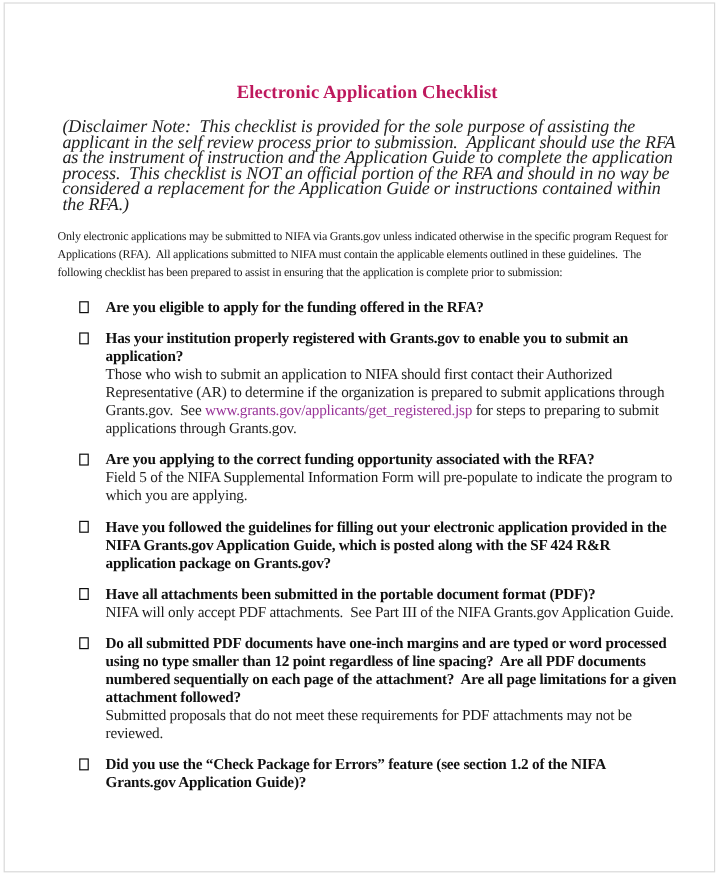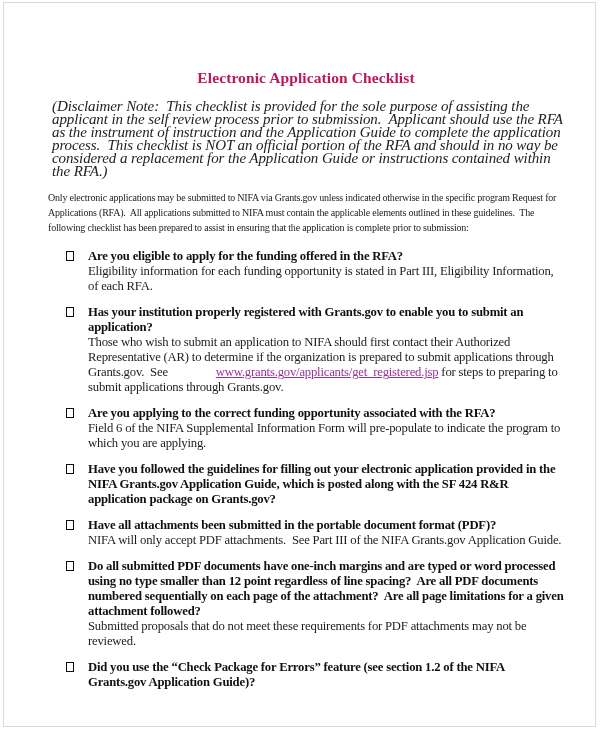--- a/index.html
+++ b/index.html
@@ -65,56 +65,53 @@
     top: 2px;
     width: 6px;
     height: 8px;
     border: 1.4px solid #0d0d0d;
     background: #ffffff;
   }
   .q { font-weight: bold; white-space: pre-wrap; color: #111; }
   .d { white-space: pre-wrap; }
   .link {
     color: #993399;
-    text-decoration: underline;
     cursor: pointer;
-    margin-left: 45px;
   }
 </style>
 </head>
 <body>
 
 <div class="page-border"></div>
 
 <div class="content">
 
   <div class="title">Electronic Application Checklist</div>
 
   <div class="disclaimer">(Disclaimer Note:  This checklist is provided for the sole purpose of assisting the applicant in the self review process prior to submission.  Applicant should use the RFA as the instrument of instruction and the Application Guide to complete the application process.  This checklist is NOT an official portion of the RFA and should in no way be considered a replacement for the Application Guide or instructions contained within the RFA.)</div>
 
   <div class="intro">Only electronic applications may be submitted to NIFA via Grants.gov unless indicated otherwise in the specific program Request for Applications (RFA).  All applications submitted to NIFA must contain the applicable elements outlined in these guidelines.  The following checklist has been prepared to assist in ensuring that the application is complete prior to submission:</div>
 
   <div class="checklist">
 
     <div class="item">
       <span class="checkbox"></span>
       <div class="q">Are you eligible to apply for the funding offered in the RFA?</div>
-      <div class="d">Eligibility information for each funding opportunity is stated in Part III, Eligibility Information, of each RFA.</div>
     </div>
 
     <div class="item">
       <span class="checkbox"></span>
       <div class="q">Has your institution properly registered with Grants.gov to enable you to submit an application?</div>
       <div class="d"><span>Those who wish to submit an application to NIFA should first contact their Authorized Representative (AR) to determine if the organization is prepared to submit applications through Grants.gov.  See </span><span class="link" style="color: rgb(153, 51, 153);">www.grants.gov/applicants/get_registered.jsp</span><span> for steps to preparing to submit applications through Grants.gov.</span></div>
     </div>
 
     <div class="item">
       <span class="checkbox"></span>
       <div class="q">Are you applying to the correct funding opportunity associated with the RFA?</div>
-      <div class="d">Field 6 of the NIFA Supplemental Information Form will pre-populate to indicate the program to which you are applying.</div>
+      <div class="d">Field 5 of the NIFA Supplemental Information Form will pre-populate to indicate the program to which you are applying.</div>
     </div>
 
     <div class="item">
       <span class="checkbox"></span>
       <div class="q">Have you followed the guidelines for filling out your electronic application provided in the NIFA Grants.gov Application Guide, which is posted along with the SF 424 R&amp;R application package on Grants.gov?</div>
     </div>
 
     <div class="item">
       <span class="checkbox"></span>
       <div class="q">Have all attachments been submitted in the portable document format (PDF)?</div>

